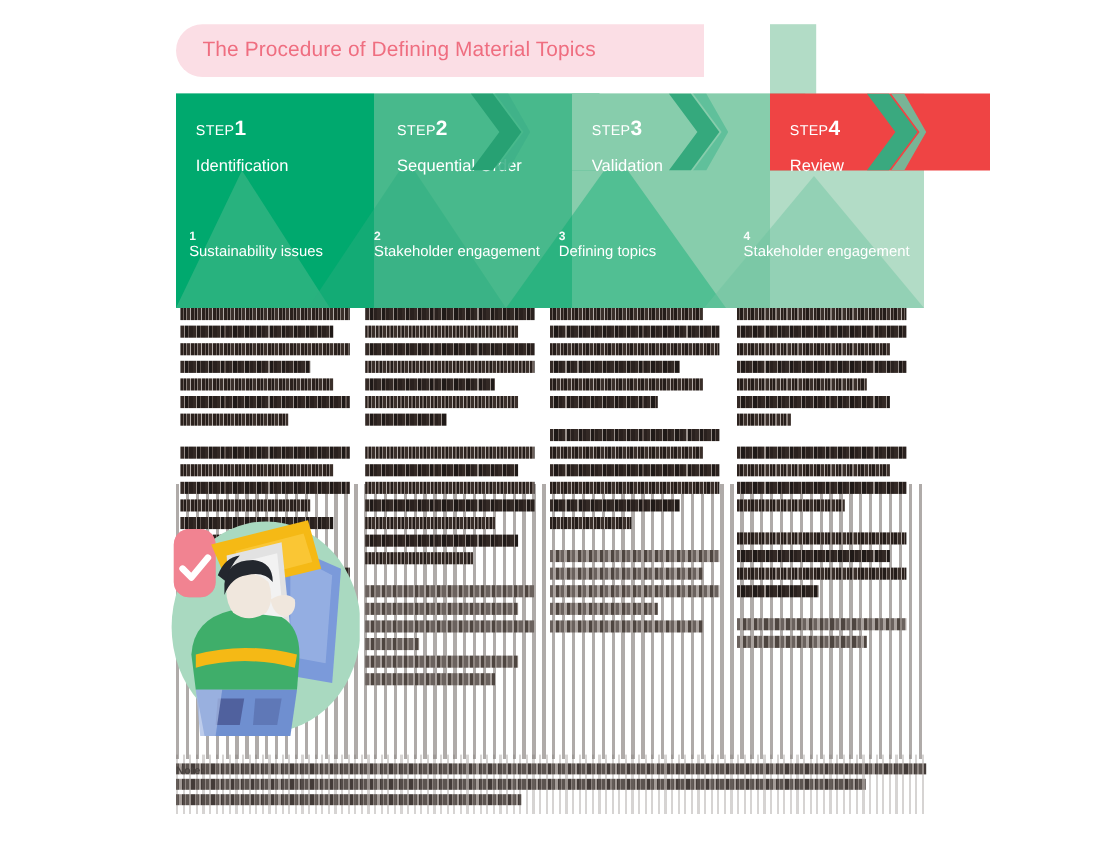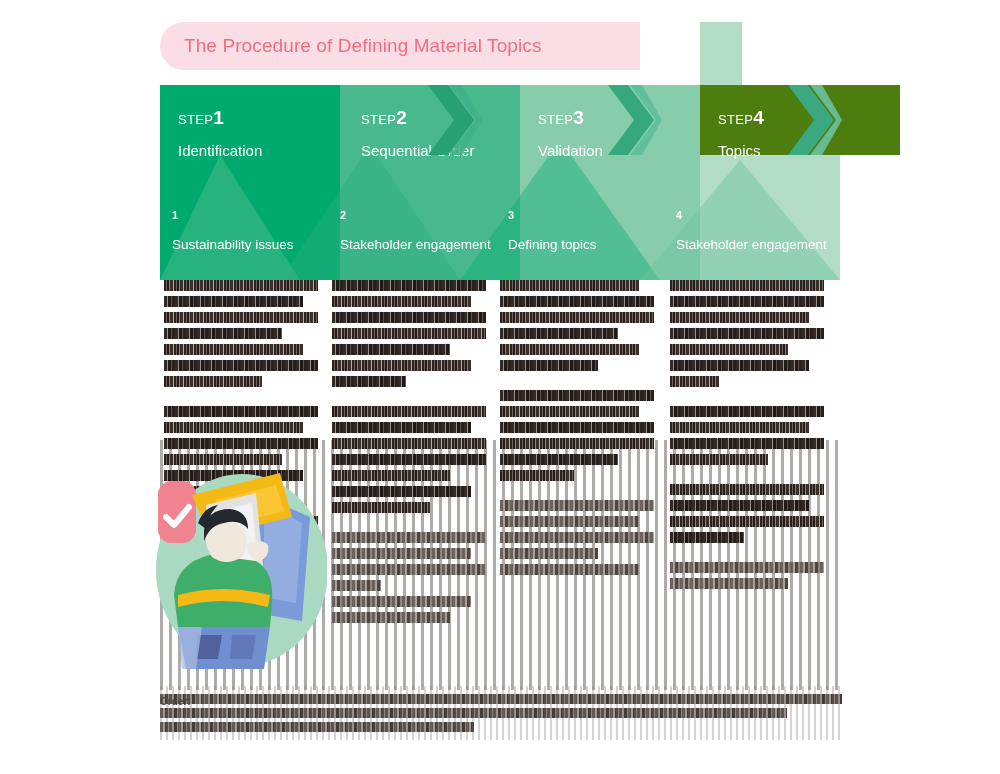--- a/index.html
+++ b/index.html
@@ -69,21 +69,21 @@
     height: 70px;
     display: flex;
     flex-direction: column;
     justify-content: center;
     padding-left: 18px;
     color: #ffffff;
   }
   .step-s1 { left: 0px;   width: 180px; background: #00a96e; }
   .step-s2 { left: 180px; width: 205px; background: #48b98c; padding-left: 21px; }
   .step-s3 { left: 360px; width: 212px; background: #87cdac; }
-  .step-s4 { left: 540px; width: 200px; background: #4d7c0f; }
+  .step-s4 { left: 540px; width: 200px; background: #ef4444; }
 
   .step-kicker { font-size: 13px; letter-spacing: .3px; line-height: 1; margin-top: 28px; }
   .step-kicker .num { font-size: 19px; font-weight: bold; }
   .step-name { font-size: 15px; margin-top: 16px; line-height: 1.1; white-space: nowrap; }
 
   
   .chev {
     position: absolute;
     top: 0;
     width: 54px;
@@ -122,21 +122,20 @@
   }
   .sh-num {
     font-size: 11px;
     font-weight: bold;
     line-height: 1;
     opacity: .95;
   }
   .sh-label {
     font-size: 13.5px;
     line-height: 1.15;
-    margin-top: 16px;
   }
   .sh-1 { left: 12px; }
   .sh-2 { left: 180px; }
   .sh-3 { left: 348px; }
   .sh-4 { left: 516px; width: 175px; }
 
   
   .columns {
     position: absolute;
     left: 160px;
@@ -318,21 +317,21 @@
       <div class="step-kicker">
         <span>STEP</span><span class="num">3</span>
       </div>
       <div class="step-name">Validation</div>
     </div>
 
     <div class="step step-s4">
       <div class="step-kicker">
         <span>STEP</span><span class="num">4</span>
       </div>
-      <div class="step-name">Topics</div>
+      <div class="step-name">Review</div>
     </div>
 
     <svg class="chev chev-1" viewBox="0 0 54 70">
       <polygon points="0,0 26,35 0,70 20,70 46,35 20,0" fill="#27a173"></polygon>
       <polygon points="22,0 48,35 22,70 34,70 54,35 34,0" fill="#3fb188" opacity=".9"></polygon>
     </svg>
     <svg class="chev chev-2" viewBox="0 0 54 70">
       <polygon points="0,0 26,35 0,70 20,70 46,35 20,0" fill="#35a97d"></polygon>
       <polygon points="22,0 48,35 22,70 34,70 54,35 34,0" fill="#5cbf99" opacity=".9"></polygon>
     </svg>
@@ -486,20 +485,20 @@
 
     <path d="M94 100 Q108 92 116 100 Q118 112 108 116 Q96 114 94 100 Z" fill="#f0e7dd"></path>
 
     <path d="M26 182 L118 182 L112 224 L34 224 Z" fill="#6f8fd0"></path>
     <path d="M46 190 L70 190 L66 214 L44 214 Z" fill="#50619e"></path>
     <path d="M80 190 L104 190 L100 214 L78 214 Z" fill="#50619e" opacity=".5"></path>
     <path d="M26 182 L50 182 L44 224 L30 224 Z" fill="#a7bbe4" opacity=".75"></path>
   </svg>
 
   <div class="note">
-    <span class="note-label">Order:</span>
+    <span class="note-label">Note:</span>
     <div class="note-line n1"></div>
     <div class="note-line n2"></div>
     <div class="note-line n3"></div>
     <div class="note-veil"></div>
   </div>
 
 </div>
 
 </body></html>

